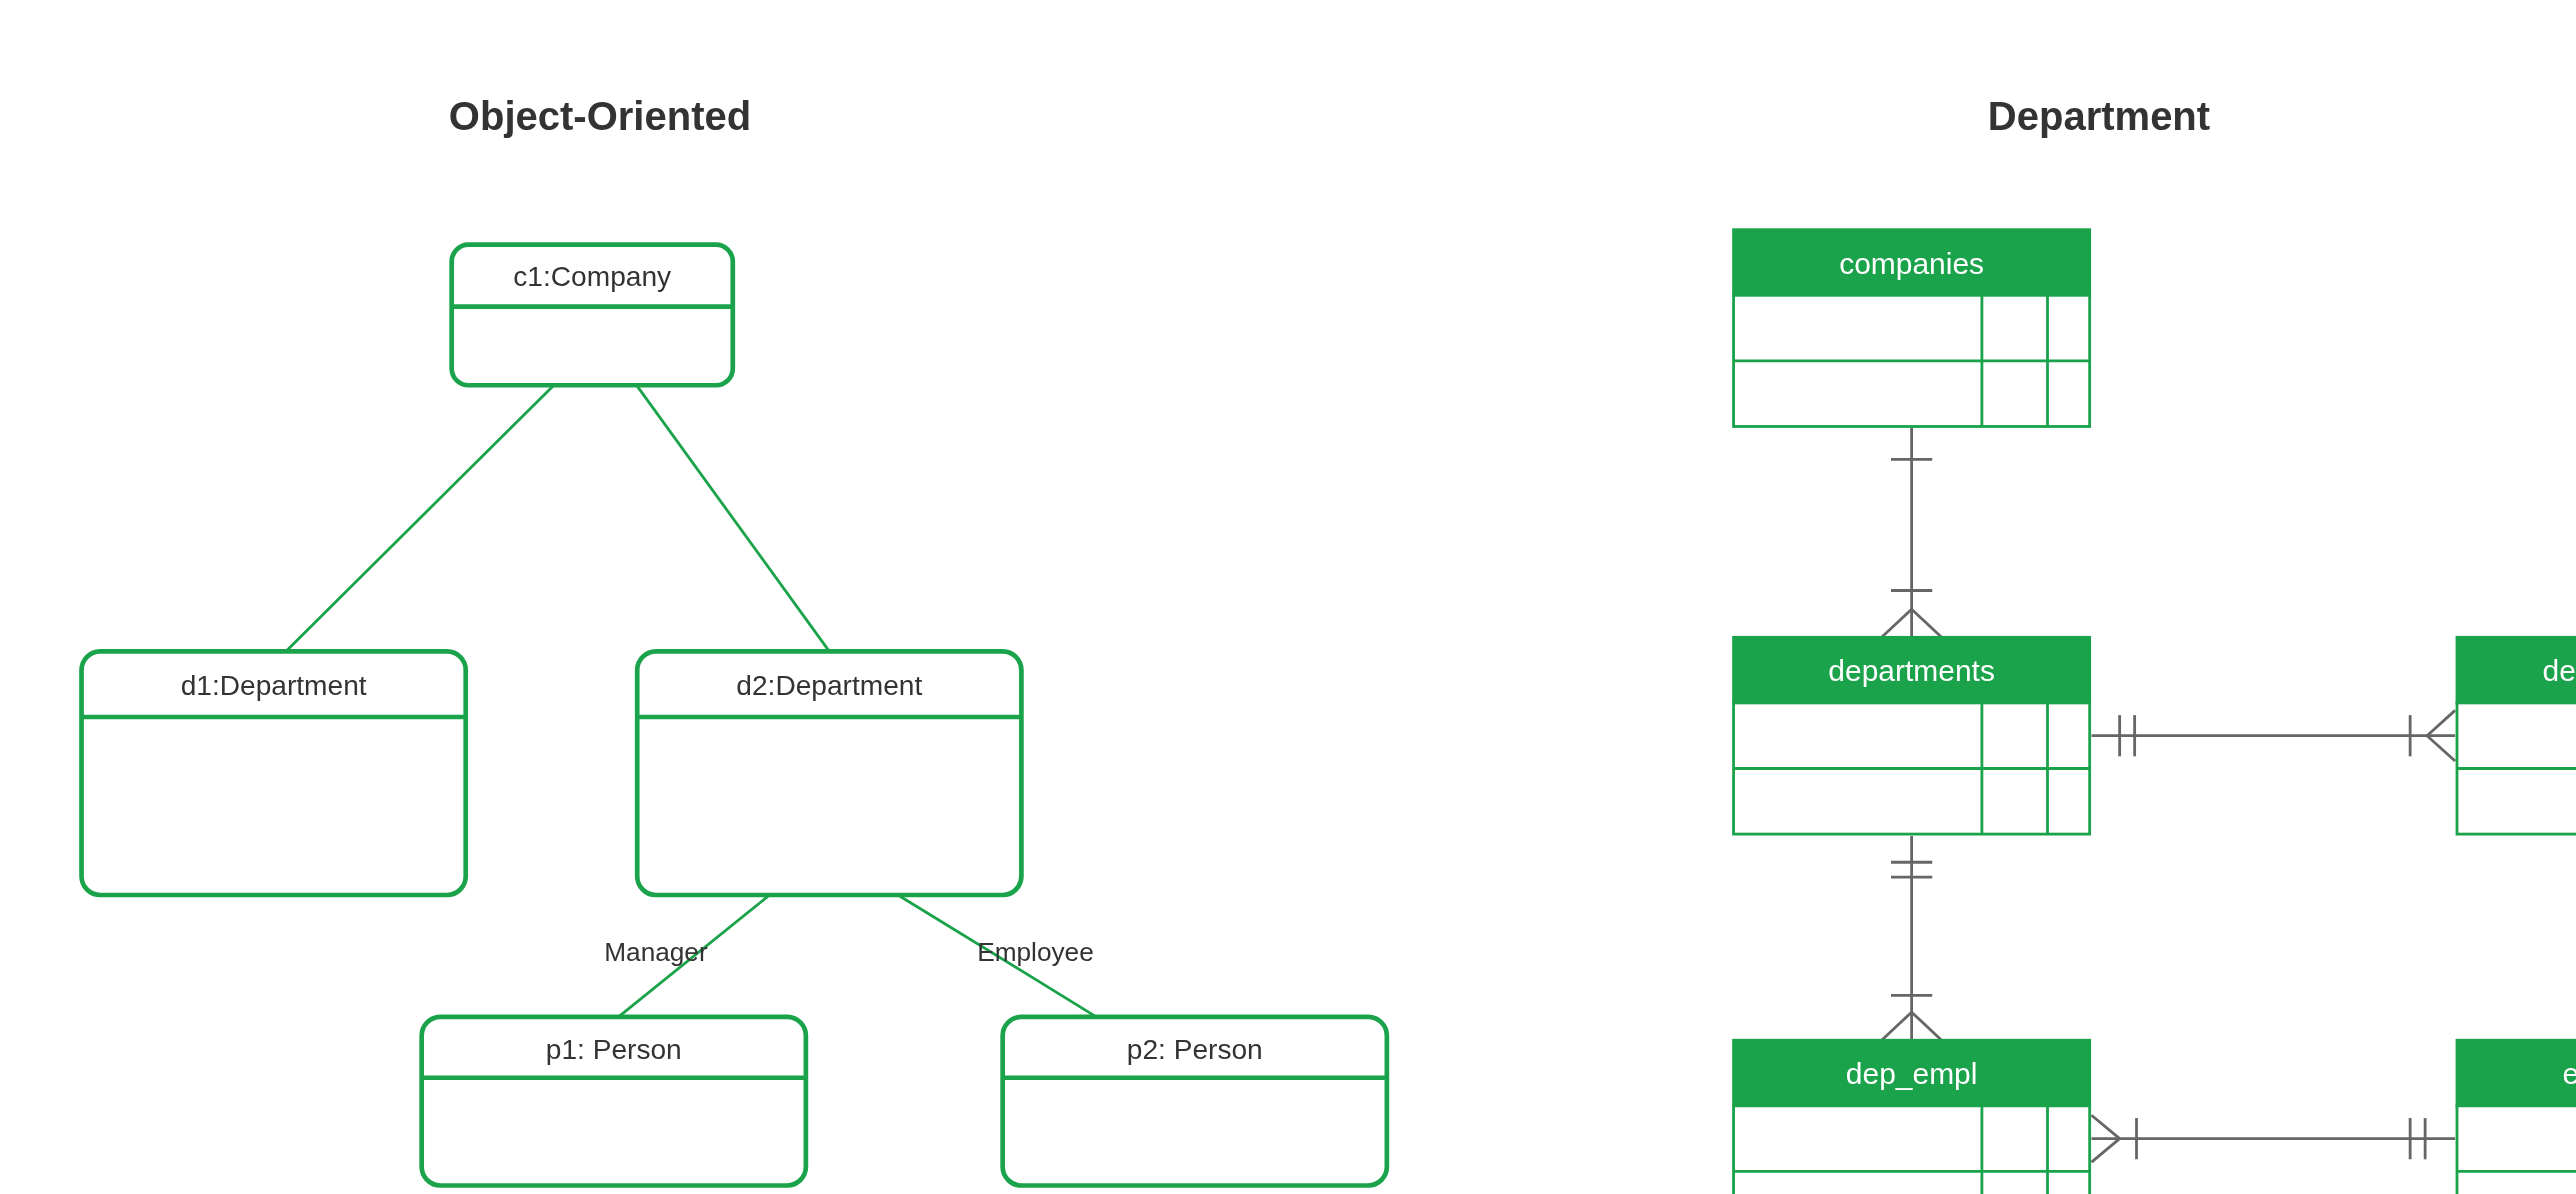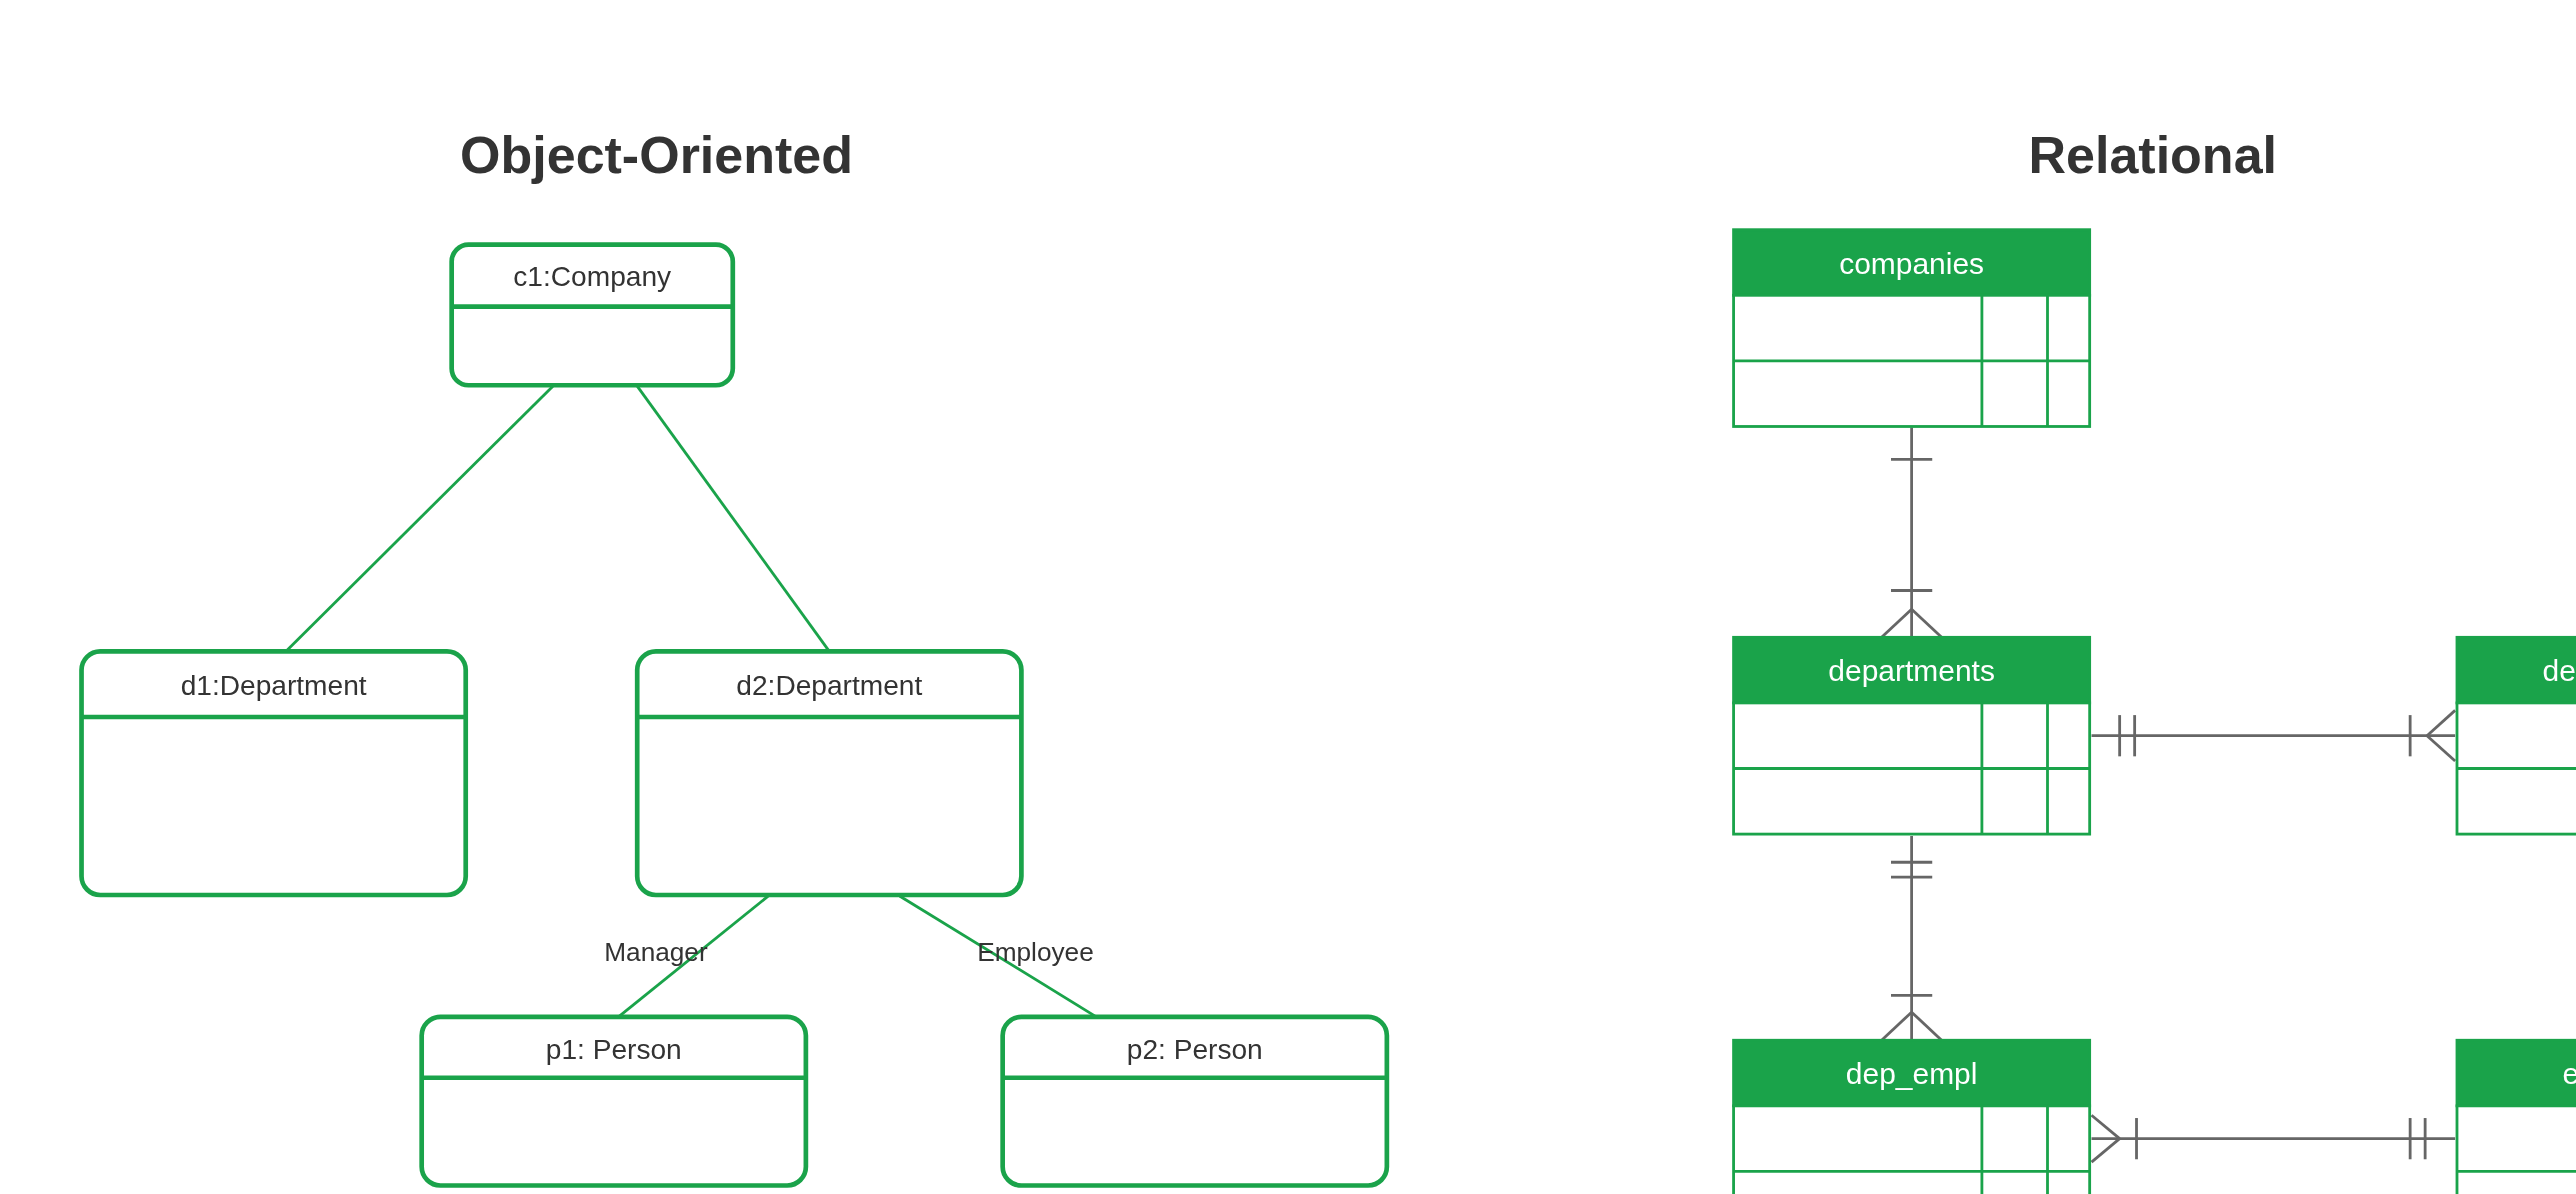--- a/index.html
+++ b/index.html
@@ -6,25 +6,24 @@
     margin: 0;
     padding: 0;
     background: #ffffff;
     font-family: Arial, Helvetica, sans-serif;
     width: 2576px;
     height: 1195px;
     position: relative;
   }
   .title {
     position: absolute;
-    font-size: 52px;
+    font-size: 40px;
     font-weight: 700;
     color: #333;
-    text-align: right;
-    margin-top: 31px;
+    text-align: center;
   }
   svg {
     position: absolute;
     left: 0;
     top: 0;
   }
   .uml-label {
     font-size: 30px;
     fill: #333;
     text-anchor: middle;
@@ -38,21 +37,21 @@
     font-size: 32px;
     fill: #fff;
     text-anchor: middle;
   }
 </style>
 </head>
 <body>
 
 <div class="title" style="left:347px; top:94px; width:506px;">Object-Oriented</div>
 
-<div class="title" style="left:1921px; top:94px; width:356px;">Relational</div>
+<div class="title" style="left:1921px; top:94px; width:356px;">Department</div>
 
 <svg width="2576" height="1195" viewBox="0 0 2749 1275">
 
   <g stroke="#1aa34a" stroke-width="3" fill="none">
 
     <line x1="590" y1="412" x2="305" y2="695"></line>
 
     <line x1="680" y1="412" x2="885" y2="695"></line>
 
     <line x1="820" y1="956" x2="660" y2="1085"></line>

